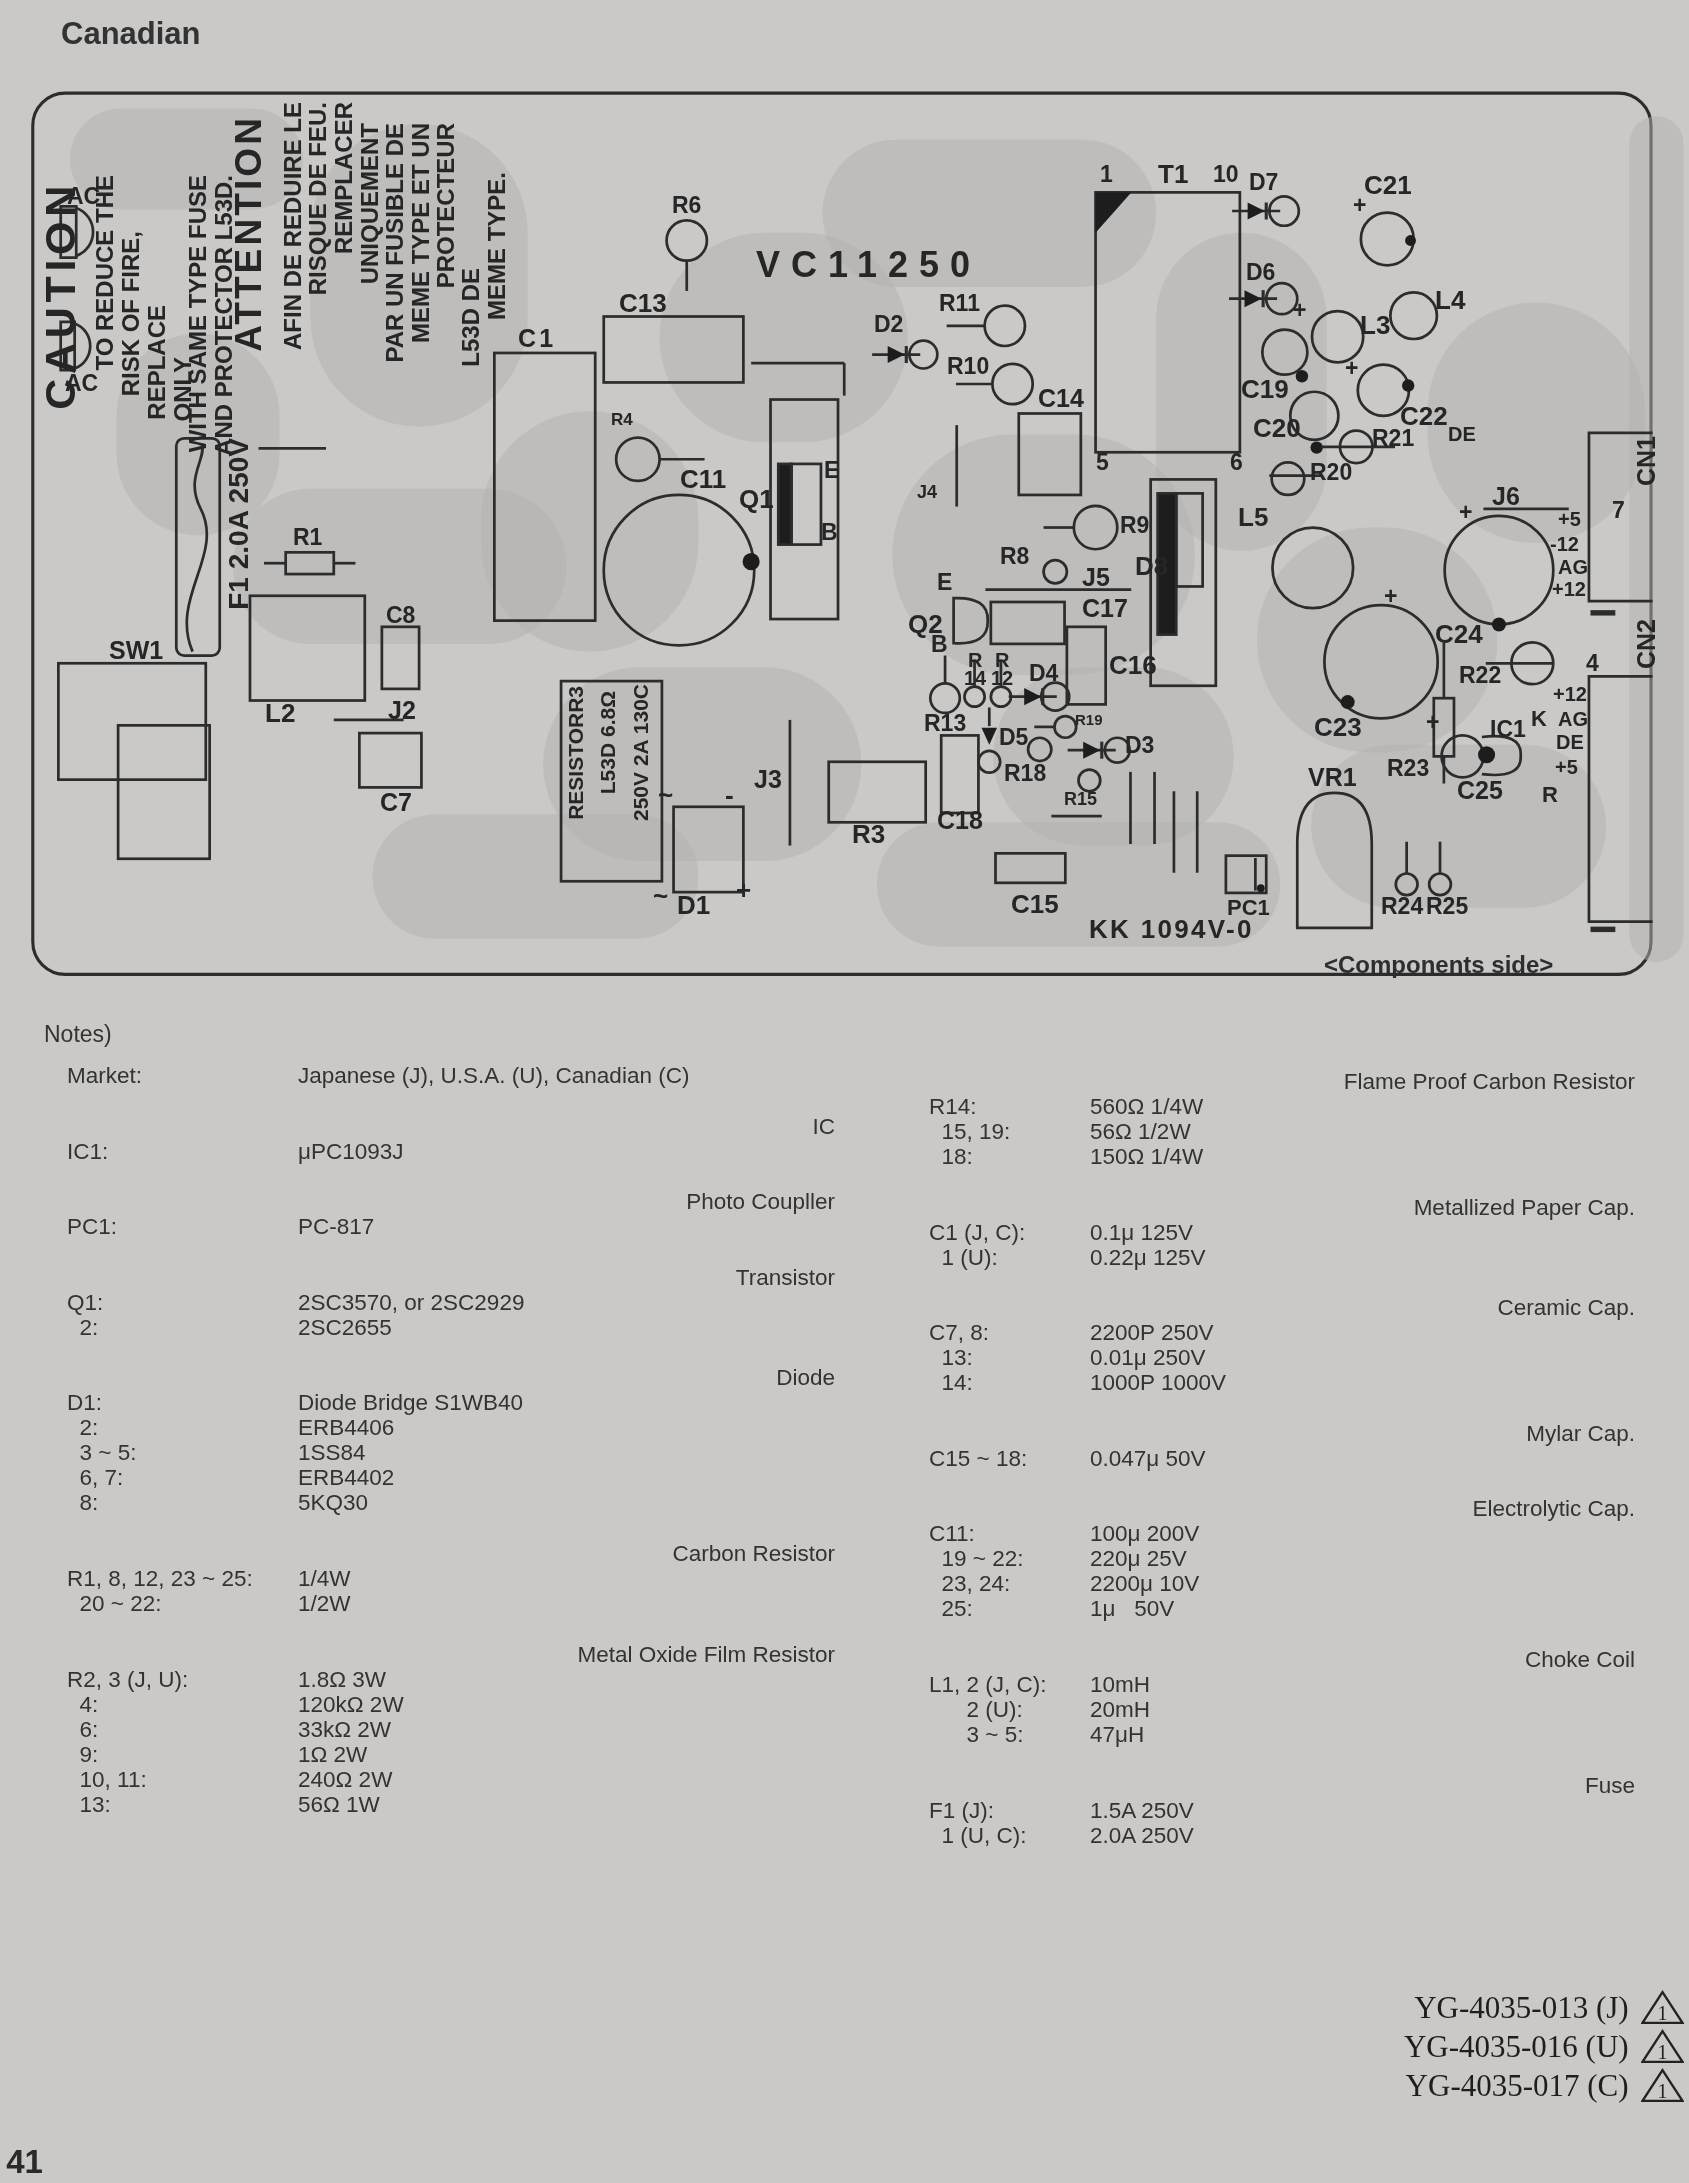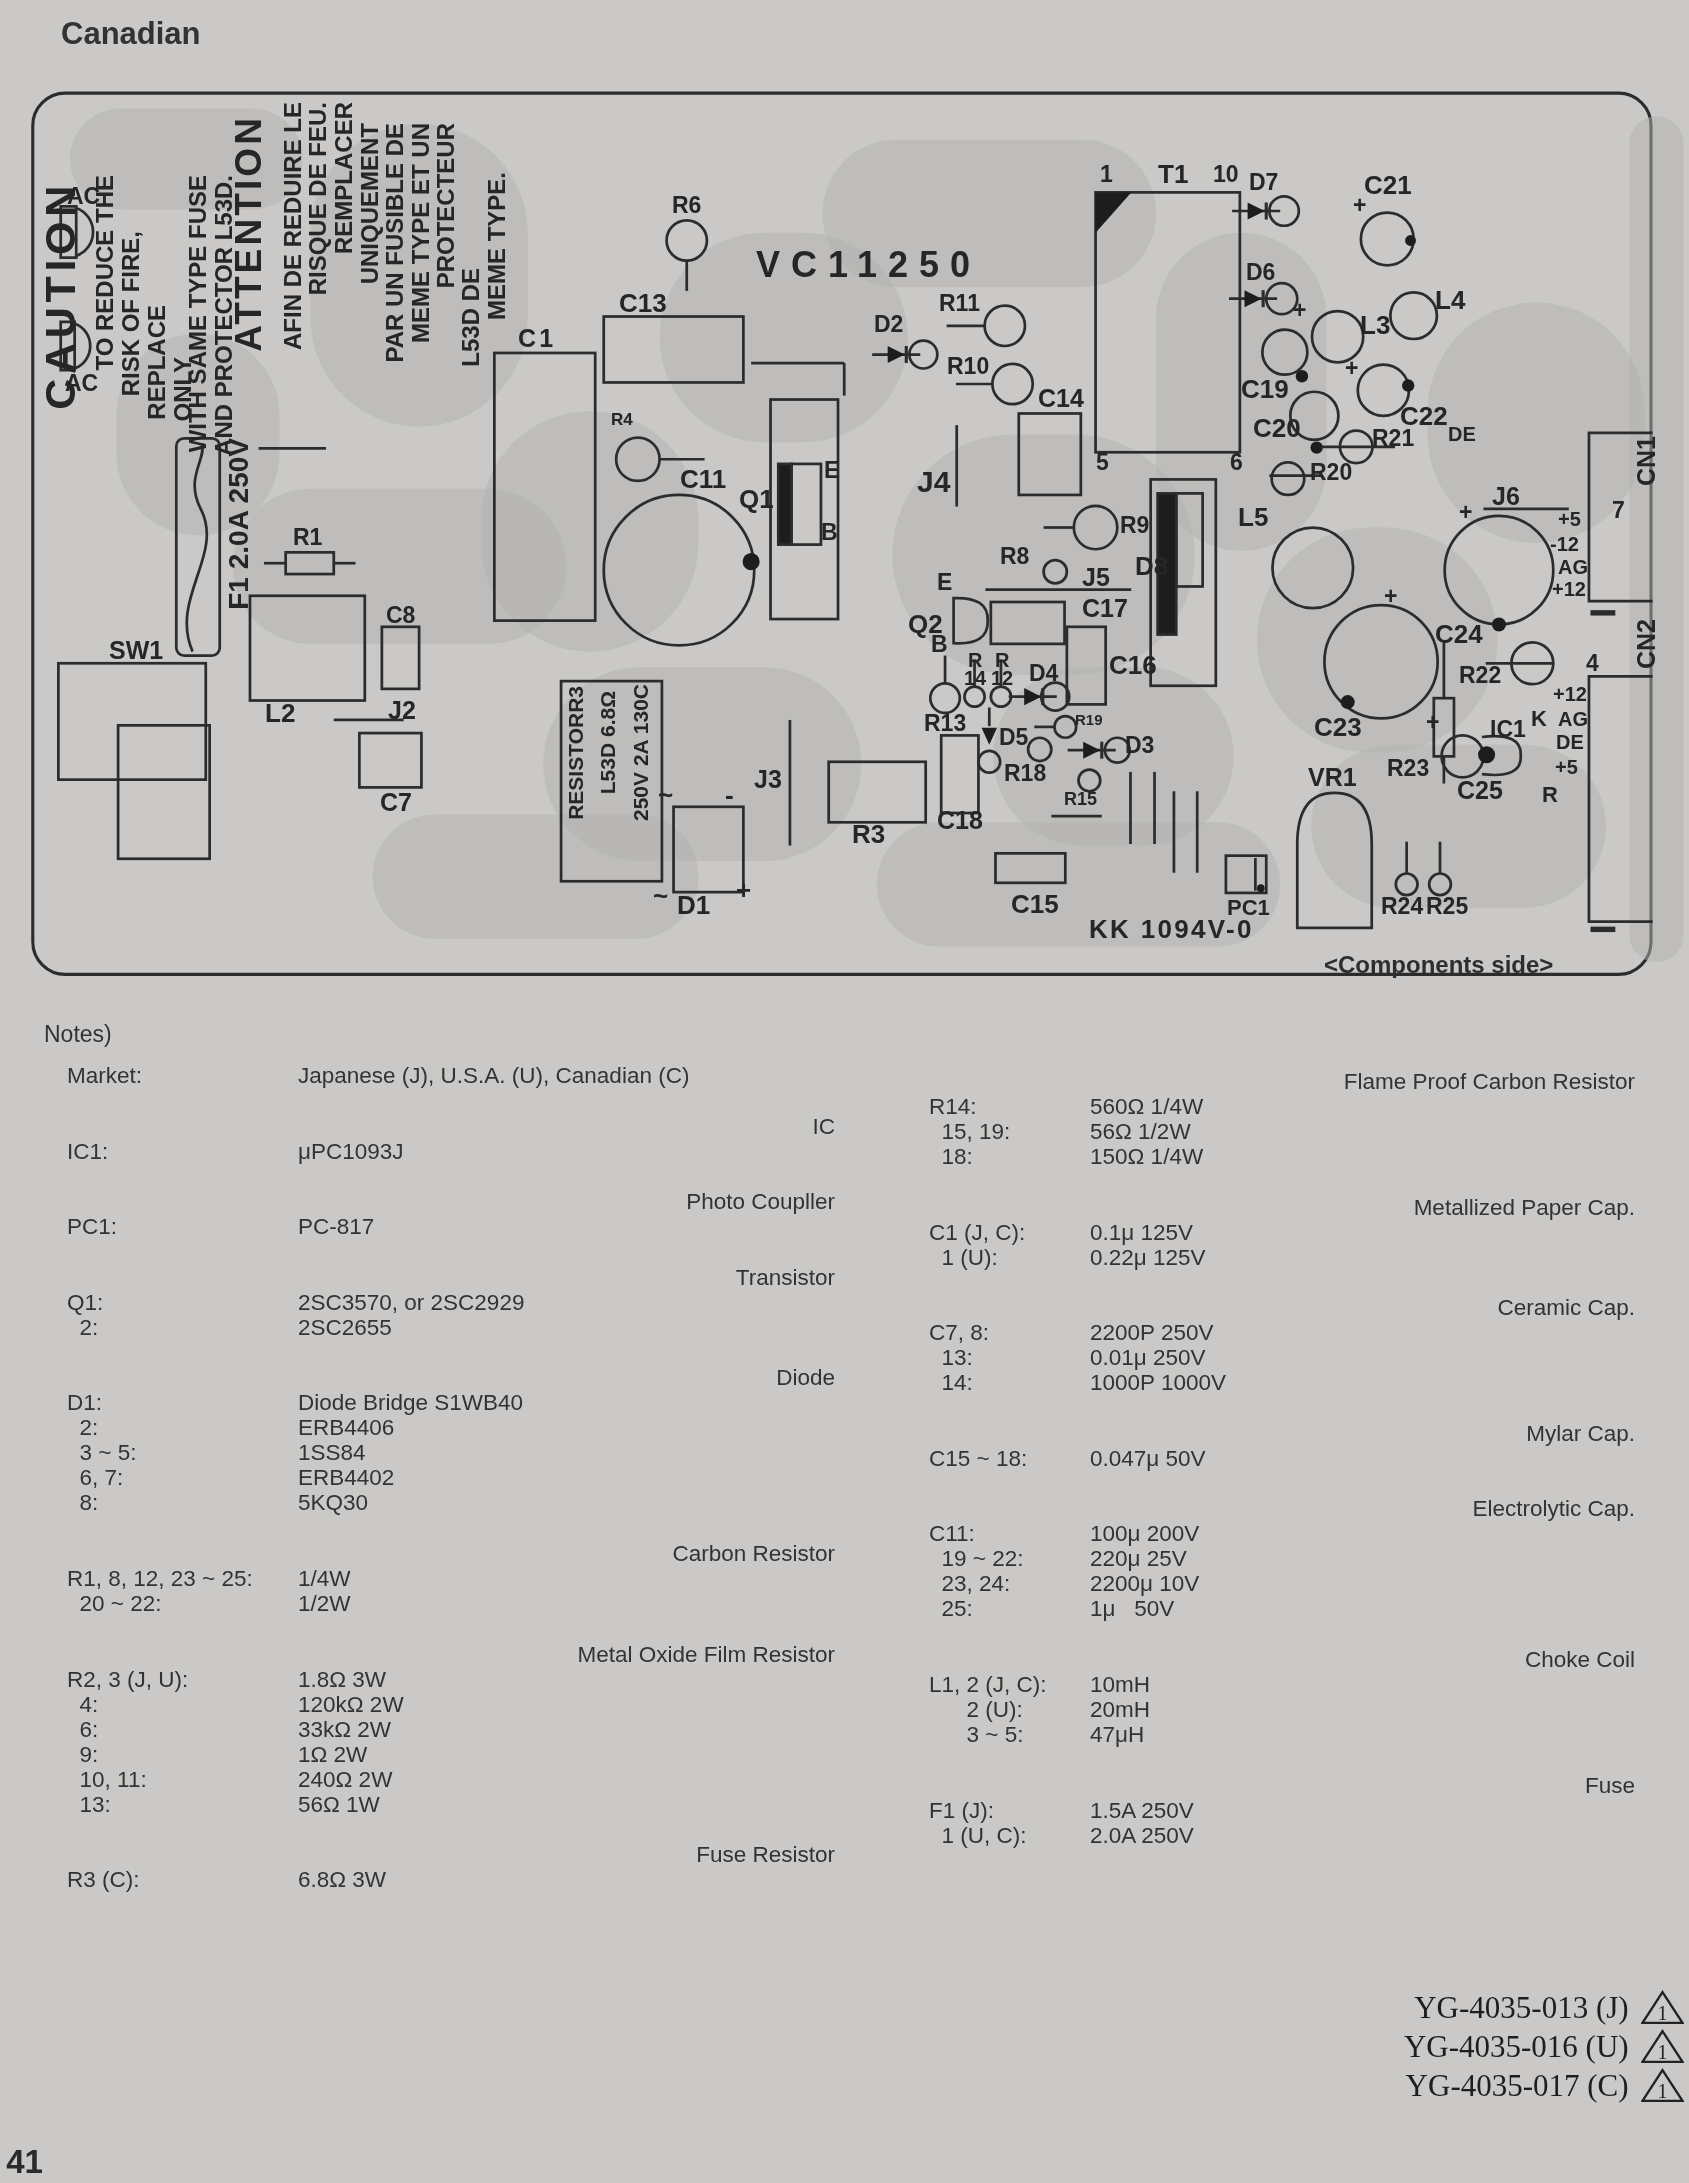--- a/index.html
+++ b/index.html
@@ -196,21 +196,21 @@
       <span class="pcb-label" style="left: 680px; top: 466px; font-size: 26px;">C11</span>
       <span class="pcb-label" style="left: 739px; top: 486px; font-size: 26px;">Q1</span>
       <span class="pcb-label" style="left: 824px; top: 459px; font-size: 23px;">E</span>
       <span class="pcb-label" style="left: 821px; top: 521px; font-size: 23px;">B</span>
       <span class="pcb-label" style="left: 672px; top: 194px; font-size: 23px;">R6</span>
       <span class="pcb-label" style="left: 736px; top: 247px; font-size: 36px; letter-spacing: 11px; margin-left: 20px;">VC11250</span>
       <span class="pcb-label" style="left: 874px; top: 313px; font-size: 23px;">D2</span>
       <span class="pcb-label" style="left: 939px; top: 292px; font-size: 23px;">R11</span>
       <span class="pcb-label" style="left: 947px; top: 355px; font-size: 23px;">R10</span>
       <span class="pcb-label" style="left: 1038px; top: 386px; font-size: 25px;">C14</span>
-      <span class="pcb-label" style="left: 917px; top: 467px; font-size: 30px;">J4</span>
+      <span class="pcb-label" style="left: 917px; top: 483px; font-size: 18px;">J4</span>
       <span class="pcb-label" style="left: 1120px; top: 514px; font-size: 23px;">R9</span>
       <span class="pcb-label" style="left: 1000px; top: 545px; font-size: 23px;">R8</span>
       <span class="pcb-label" style="left: 1082px; top: 565px; font-size: 25px;">J5</span>
       <span class="pcb-label" style="left: 937px; top: 571px; font-size: 23px;">E</span>
       <span class="pcb-label" style="left: 908px; top: 611px; font-size: 26px;">Q2</span>
       <span class="pcb-label" style="left: 931px; top: 633px; font-size: 23px;">B</span>
       <span class="pcb-label" style="left: 1082px; top: 596px; font-size: 25px;">C17</span>
       <span class="pcb-label" style="left: 968px; top: 650px; font-size: 20px;">R</span>
       <span class="pcb-label" style="left: 964px; top: 668px; font-size: 20px;">14</span>
       <span class="pcb-label" style="left: 995px; top: 650px; font-size: 20px;">R</span>
@@ -340,24 +340,20 @@
       </div>
       <div class="note-section">
         <div class="note-heading">Metal Oxide Film Resistor</div>
         <div class="note-row"><span>R2, 3 (J, U):</span><span class="val">1.8Ω 3W</span></div>
         <div class="note-row"><span>  4:</span><span class="val">120kΩ 2W</span></div>
         <div class="note-row"><span>  6:</span><span class="val">33kΩ 2W</span></div>
         <div class="note-row"><span>  9:</span><span class="val">1Ω 2W</span></div>
         <div class="note-row"><span>  10, 11:</span><span class="val">240Ω 2W</span></div>
         <div class="note-row"><span>  13:</span><span class="val">56Ω 1W</span></div>
       </div>
-      <div class="note-section">
-        <div class="note-heading">Fuse Resistor</div>
-        <div class="note-row"><span>R3 (C):</span><span class="val">6.8Ω 3W</span></div>
-      </div>
     </div>
   <div class="notes-col right">
       <div class="note-section">
         <div class="note-heading">Flame Proof Carbon Resistor</div>
         <div class="note-row"><span>R14:</span><span class="val">560Ω 1/4W</span></div>
         <div class="note-row"><span>  15, 19:</span><span class="val">56Ω 1/2W</span></div>
         <div class="note-row"><span>  18:</span><span class="val">150Ω 1/4W</span></div>
       </div>
       <div class="note-section">
         <div class="note-heading">Metallized Paper Cap.</div>

